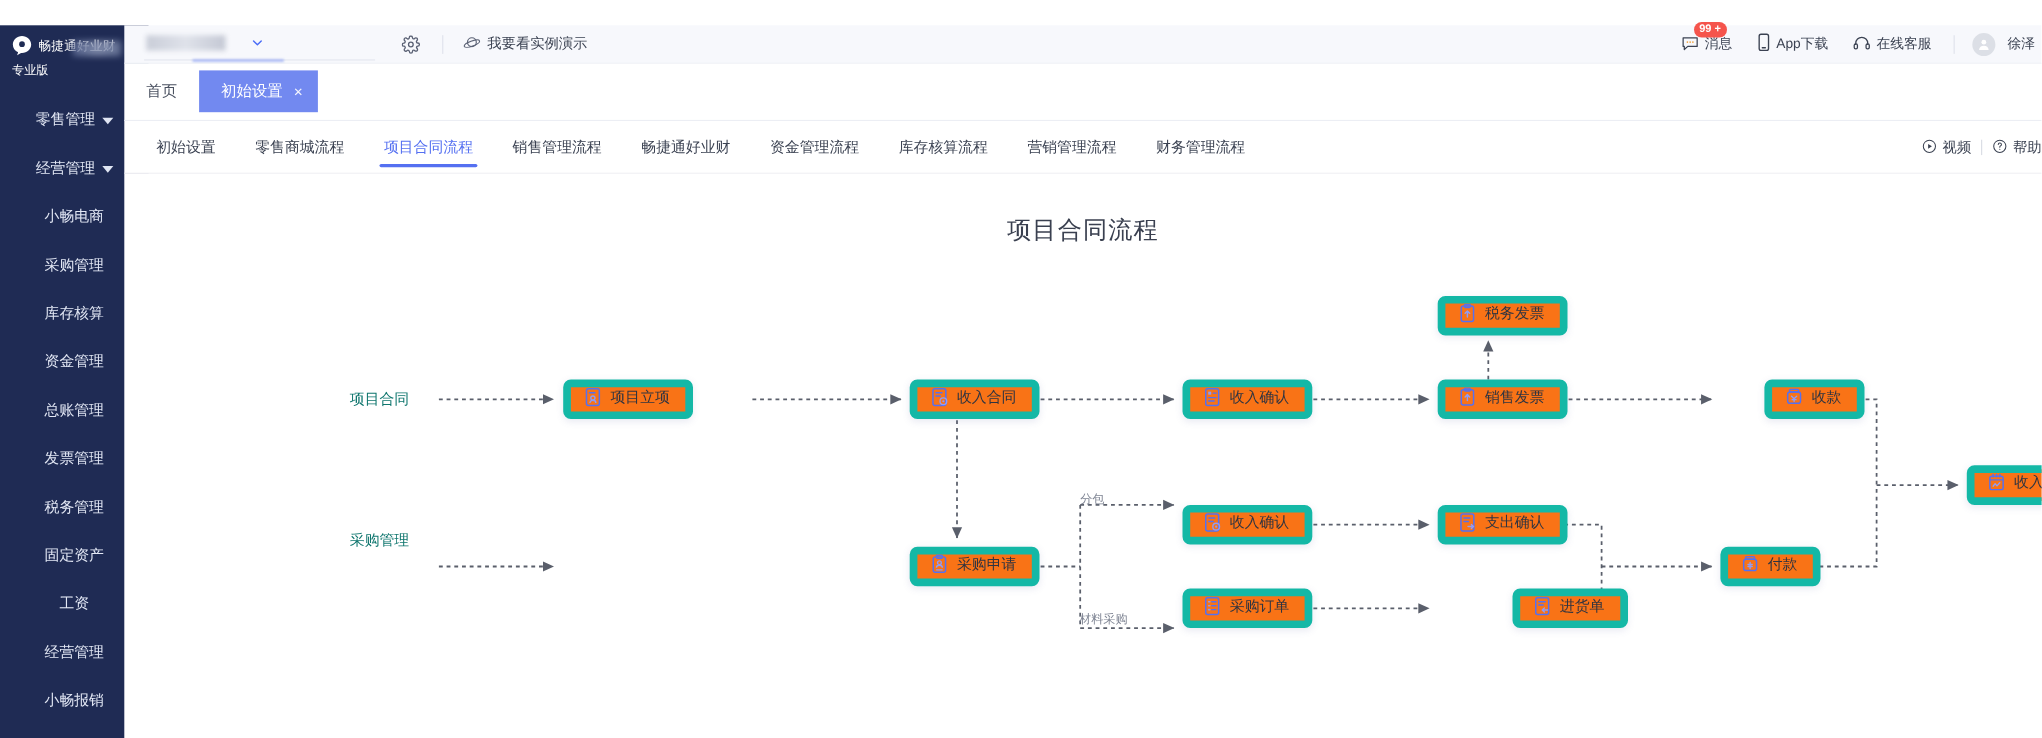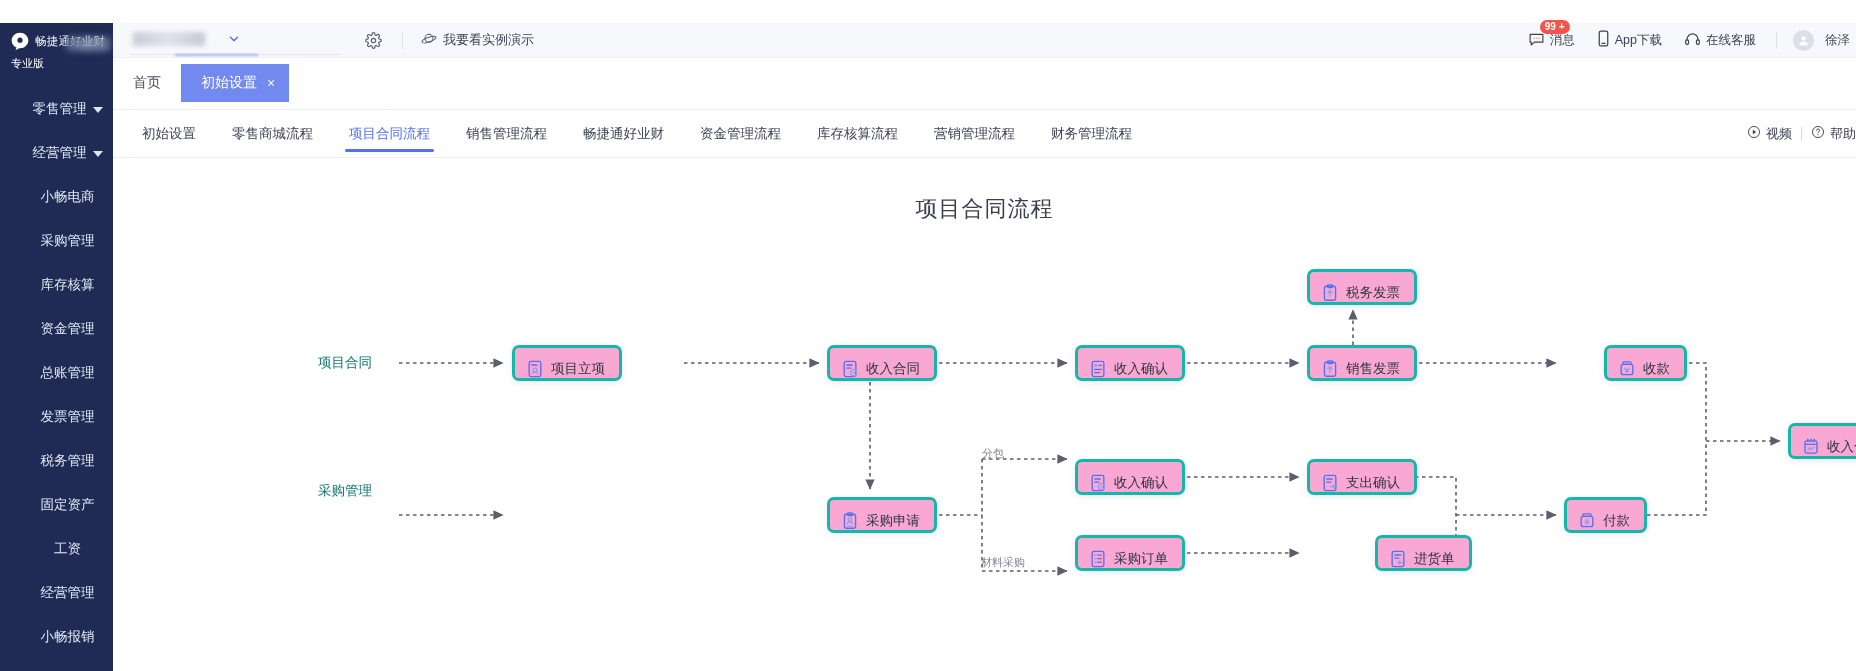--- a/index.html
+++ b/index.html
@@ -128,35 +128,35 @@
   .stab:first-child{ margin-left: 29px; }
   .stab.active { color:#5570f1; }
   .stab.active::after{
     content:""; position:absolute; left:-4px; right:-4px; bottom:6px;
     height:2.5px; background:#5570f1; border-radius:2px;
   }
   .subtabs-right{
     margin-left:auto; display:flex; align-items:center; gap:0;
     padding-right: 0px; color:#3b4252; font-size:13px;
   }
-  .sright-item{ display:flex; align-items:flex-start; gap:5px; cursor:pointer; }
+  .sright-item{ display:flex; align-items:flex-end; gap:5px; cursor:pointer; }
   .sright-div{ width:1px;height:14px;background:#d8dbe3; margin:0 9px; }
 
   
   .canvas { position:absolute; left:113px; top:158px; right:0; bottom:0; background:#fff; }
   .flow-title {
     position:absolute; left:0; right:0; top:36px; text-align:center;
     font-size:22px; color:#3a4050; letter-spacing:1px;
   }
   .flow-svg { position:absolute; left:0; top:0; width:1743px; height:513px; }
 
   .node {
-    position:absolute; display:flex; align-items:flex-end; gap:7px;
+    position:absolute; display:flex; align-items:flex-start; gap:7px;
     height:36px; padding:0 14px 0 11px;
-    background:#f9a8d4; border:3px solid #14b8a6; border-radius:7px;
+    background:#f97316; border:7px solid #14b8a6; border-radius:7px;
     box-shadow: 0 2px 7px rgba(90,100,160,.13);
     font-size:13.5px; color:#2f3441; white-space:nowrap; cursor:pointer;
   }
   .node .ic { width:18px; height:18px; flex:none; display:flex; }
   .rowlabel {
     position:absolute; font-size:13.5px; color:#0f766e; white-space:nowrap;
   }
   .edgelabel {
     position:absolute; font-size:11px; color:#7e8493; white-space:nowrap;
   }

